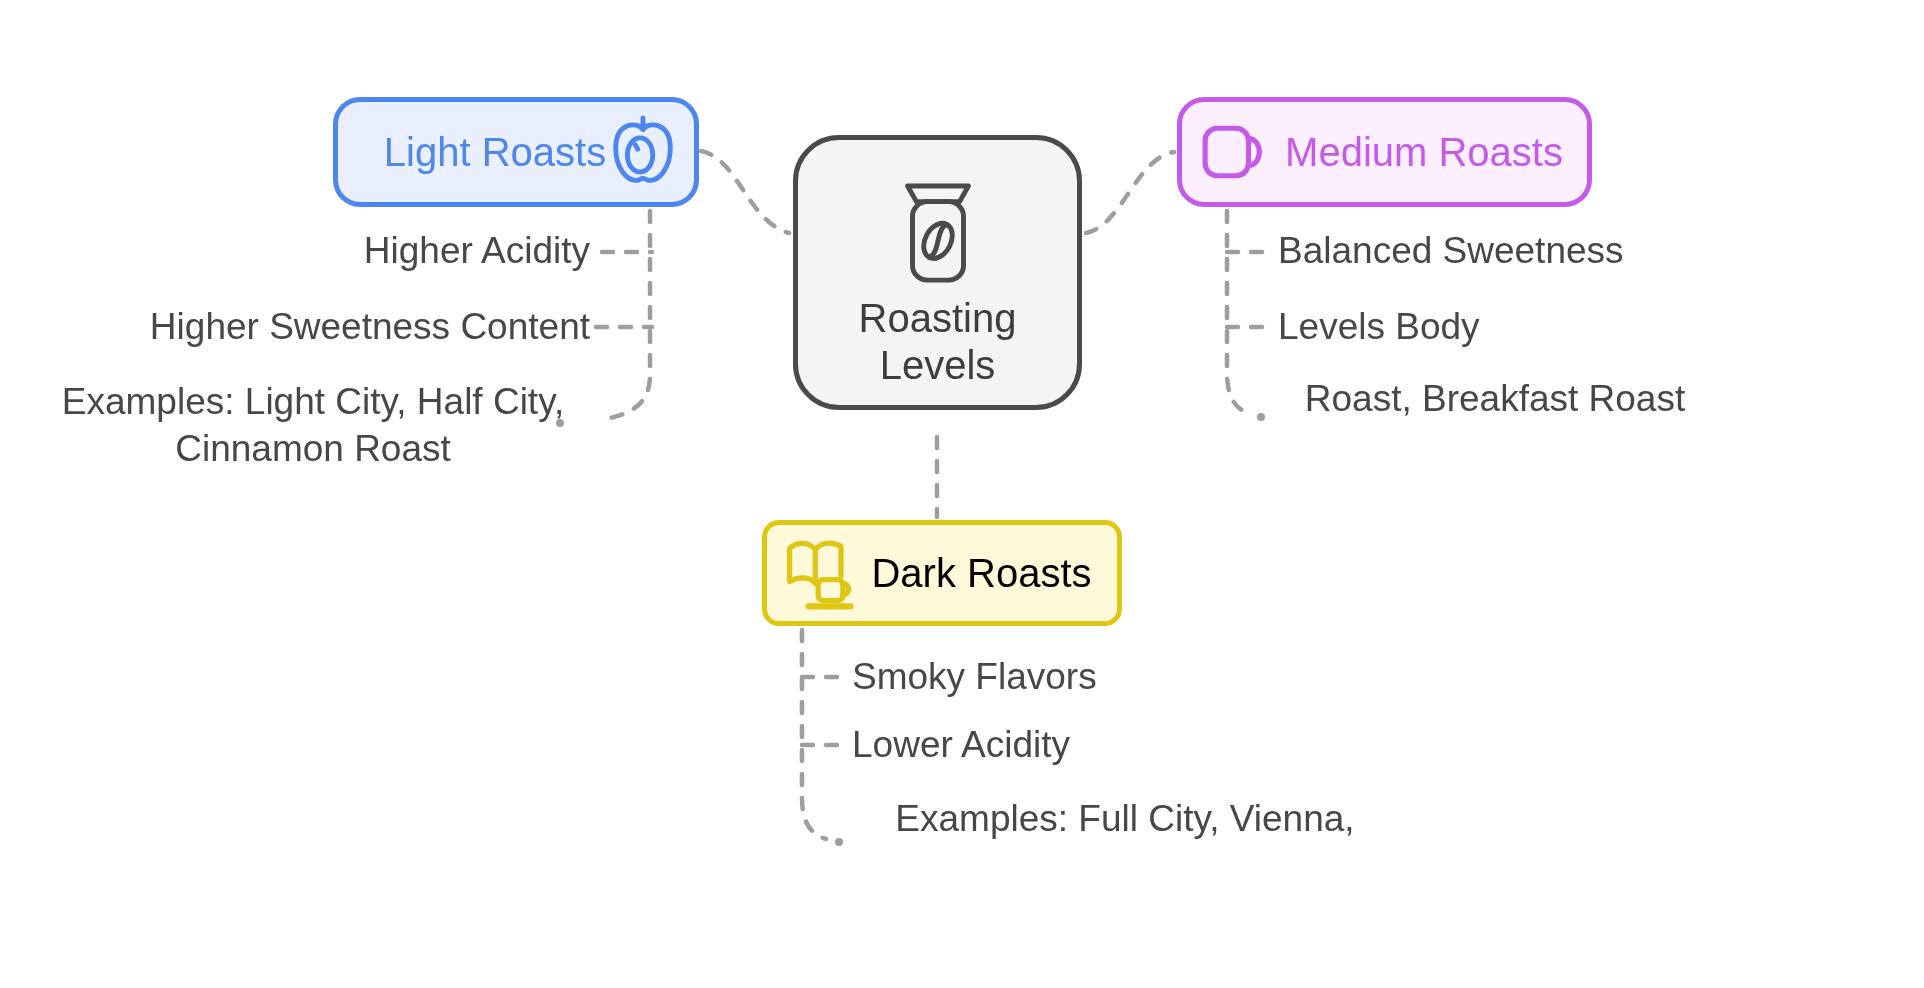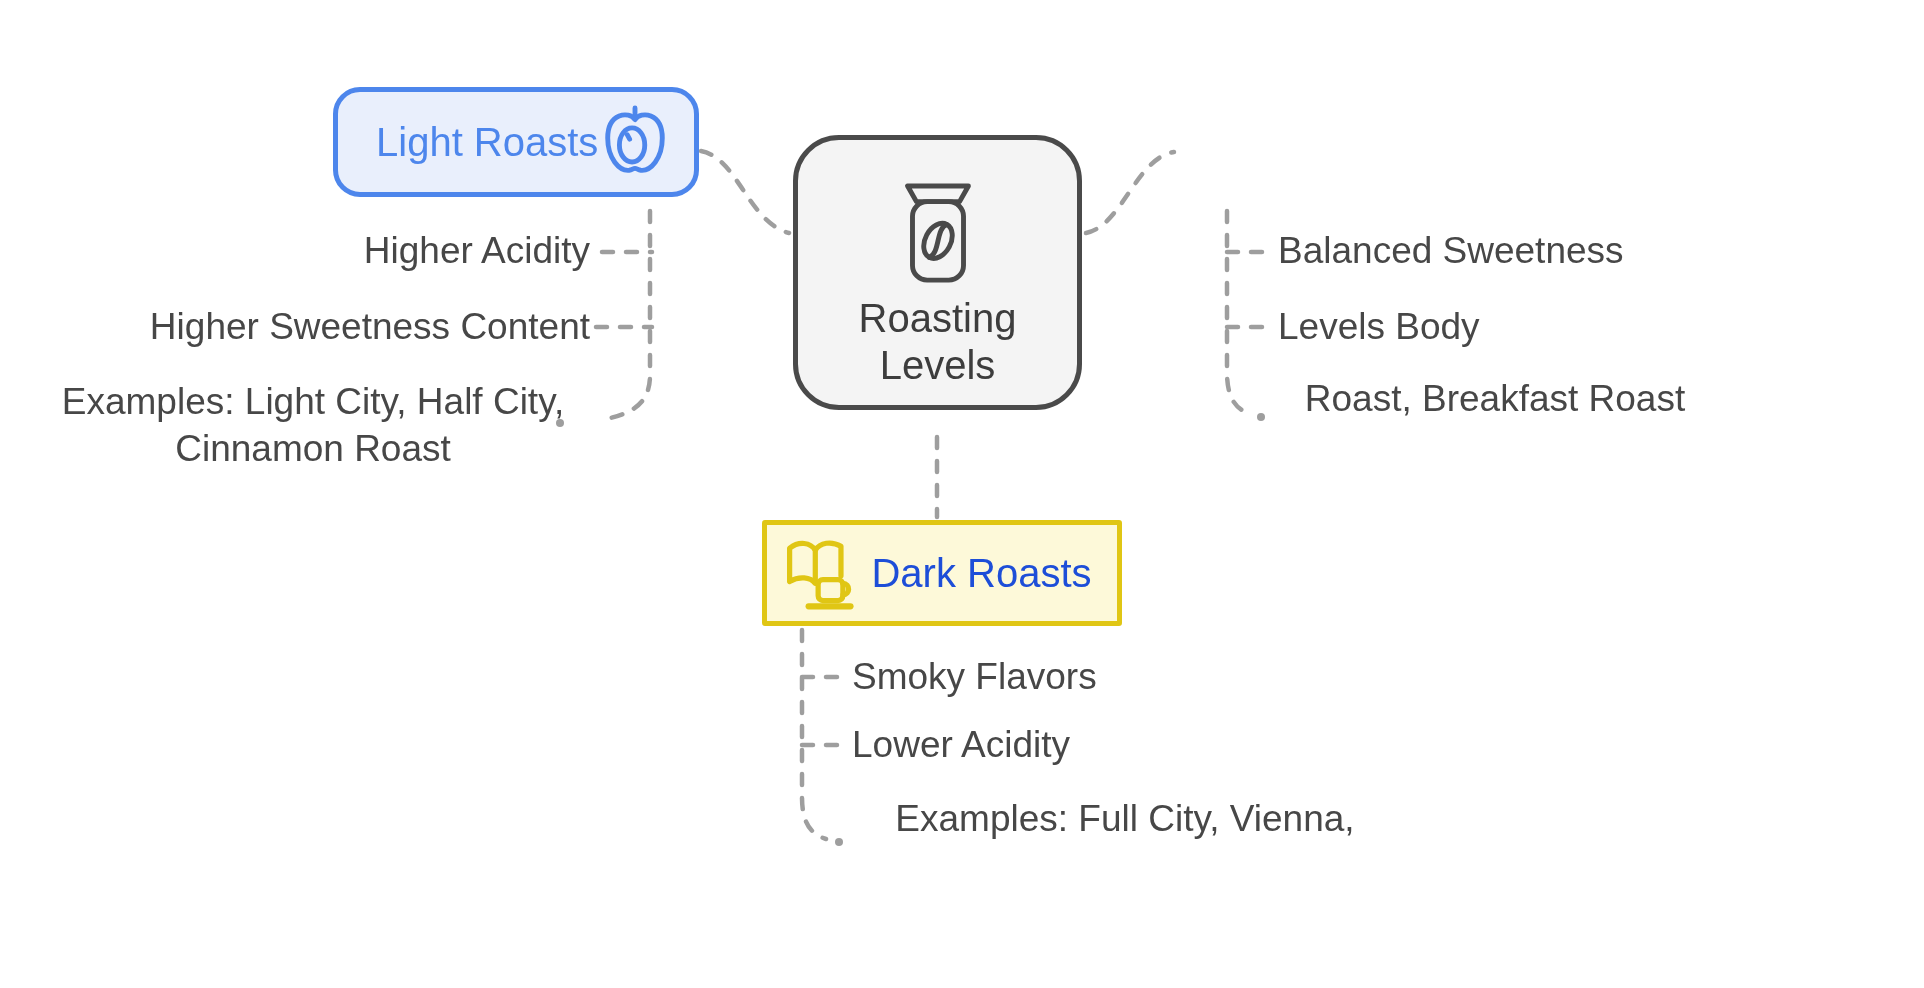--- a/index.html
+++ b/index.html
@@ -8,33 +8,33 @@
     font-family:"Liberation Sans", sans-serif;
   }
   #connectors{position:absolute;left:0;top:0;width:1924px;height:988px;}
   #connectors path{fill:none;stroke:#9e9e9e;stroke-width:4.5;stroke-linecap:round;stroke-dasharray:11 13;}
   #connectors circle{fill:#9e9e9e;stroke:none;}
   .box{
     position:absolute;box-sizing:border-box;border:5px solid;display:flex;align-items:center;
   }
   .box-label{font-size:40px;white-space:nowrap;}
   #light-box{
-    left:333px;top:87px;width:366px;height:110px;border-radius:27px;
+    left:333px;top:97px;width:366px;height:110px;border-radius:27px;
     border-color:#4d86ec;background:#e9effc;color:#4d86ec;
-    padding:0 6px 0 38px;justify-content:flex-start;
+    padding:0 6px 0 38px;justify-content:center;
   }
   #medium-box{
     left:1177px;top:97px;width:415px;height:110px;border-radius:27px;
     border-color:#c45ae8;background:#fbeefd;color:#c45ae8;
     padding:0 24px 0 19px;gap:18px;
   }
   #medium-box .box-label{flex:1;text-align:center;}
   #dark-box{
-    left:762px;top:520px;width:360px;height:106px;border-radius:3px;
-    border-color:#e0c614;background:#fdf9d9;color:#1d4ed8;
+    left:762px;top:520px;width:360px;height:106px;border-radius:17px;
+    border-color:#e0c614;background:#fdf9d9;color:#000000;
     padding:0 18px 0 15px;gap:4px;
   }
   #dark-box .box-label{flex:1;text-align:center;}
   #central-box{
     left:793px;top:135px;width:289px;height:275px;border-radius:46px;
     border-color:#4a4a4a;background:#f4f4f4;color:#3d3d3d;
     flex-direction:column;justify-content:flex-start;
   }
   #central-box .jar{margin-top:42px;}
   .central-label{font-size:40px;line-height:47px;text-align:center;margin-top:9px;}
@@ -75,20 +75,29 @@
     <svg class="icon" width="74" height="78" viewBox="0 0 74 80">
       <g fill="none" stroke="#4d86ec" stroke-width="5" stroke-linecap="round" stroke-linejoin="round">
         <path d="M37 5 L37 15"></path>
         <path d="M37 17 C31 8 9 10 9 36 C9 57 21 70 31 69 C34 68.6 35 67 37 67 C39 67 40 68.6 43 69 C53 70 65 57 65 36 C65 10 43 8 37 17 Z"></path>
         <ellipse cx="34" cy="43" rx="13" ry="17.5"></ellipse>
         <path d="M29 32.5 L31.5 37"></path>
       </g>
     </svg>
   </div>
 
+  <div class="box" id="medium-box">
+    <svg class="icon" width="66" height="58" viewBox="0 0 64 56">
+      <g fill="none" stroke="#c45ae8" stroke-width="5" stroke-linecap="round" stroke-linejoin="round">
+        <rect x="4" y="5" width="42" height="46" rx="12"></rect>
+        <path d="M46 15 C60 15 60 41 46 41"></path>
+      </g>
+    </svg>
+    <span class="box-label">Medium Roasts</span>
+  </div>
 
   <div class="box" id="dark-box">
     <svg class="icon" width="78" height="76" viewBox="0 0 82 78">
       <g fill="none" stroke="#e0c614" stroke-width="5.5" stroke-linecap="round" stroke-linejoin="round">
         <path d="M8 13 C18 5 30 7 35 15 L35 50 C30 43 18 42 8 48 Z"></path>
         <path d="M35 15 C40 7 52 5 62 11 L62 42"></path>
         <rect x="38" y="46" width="26" height="22" rx="5" fill="#fdf9d9"></rect>
         <path d="M64 50 C72 50 72 62 64 62"></path>
         <path d="M28 74 H72" stroke-width="6.5"></path>
       </g>

